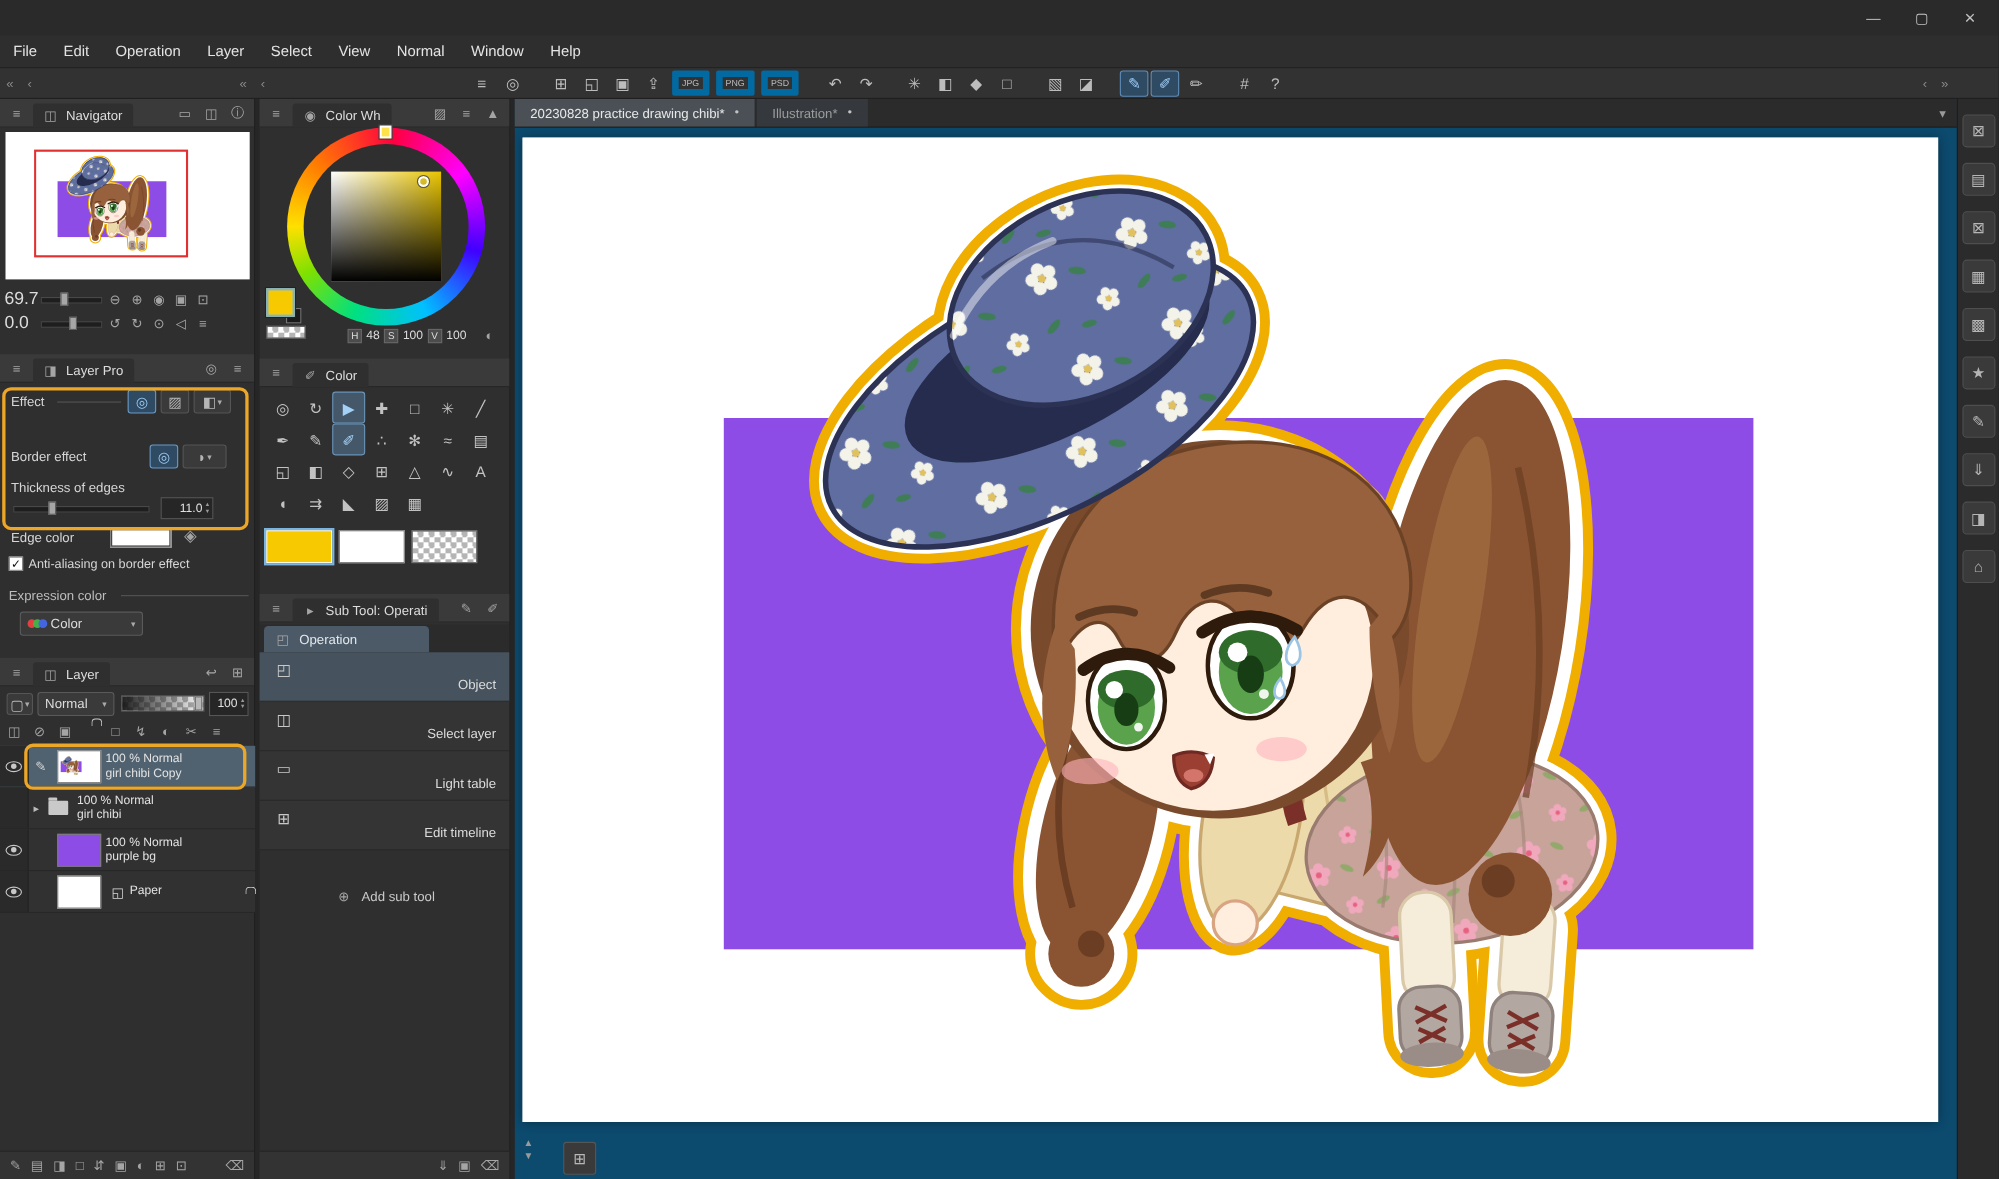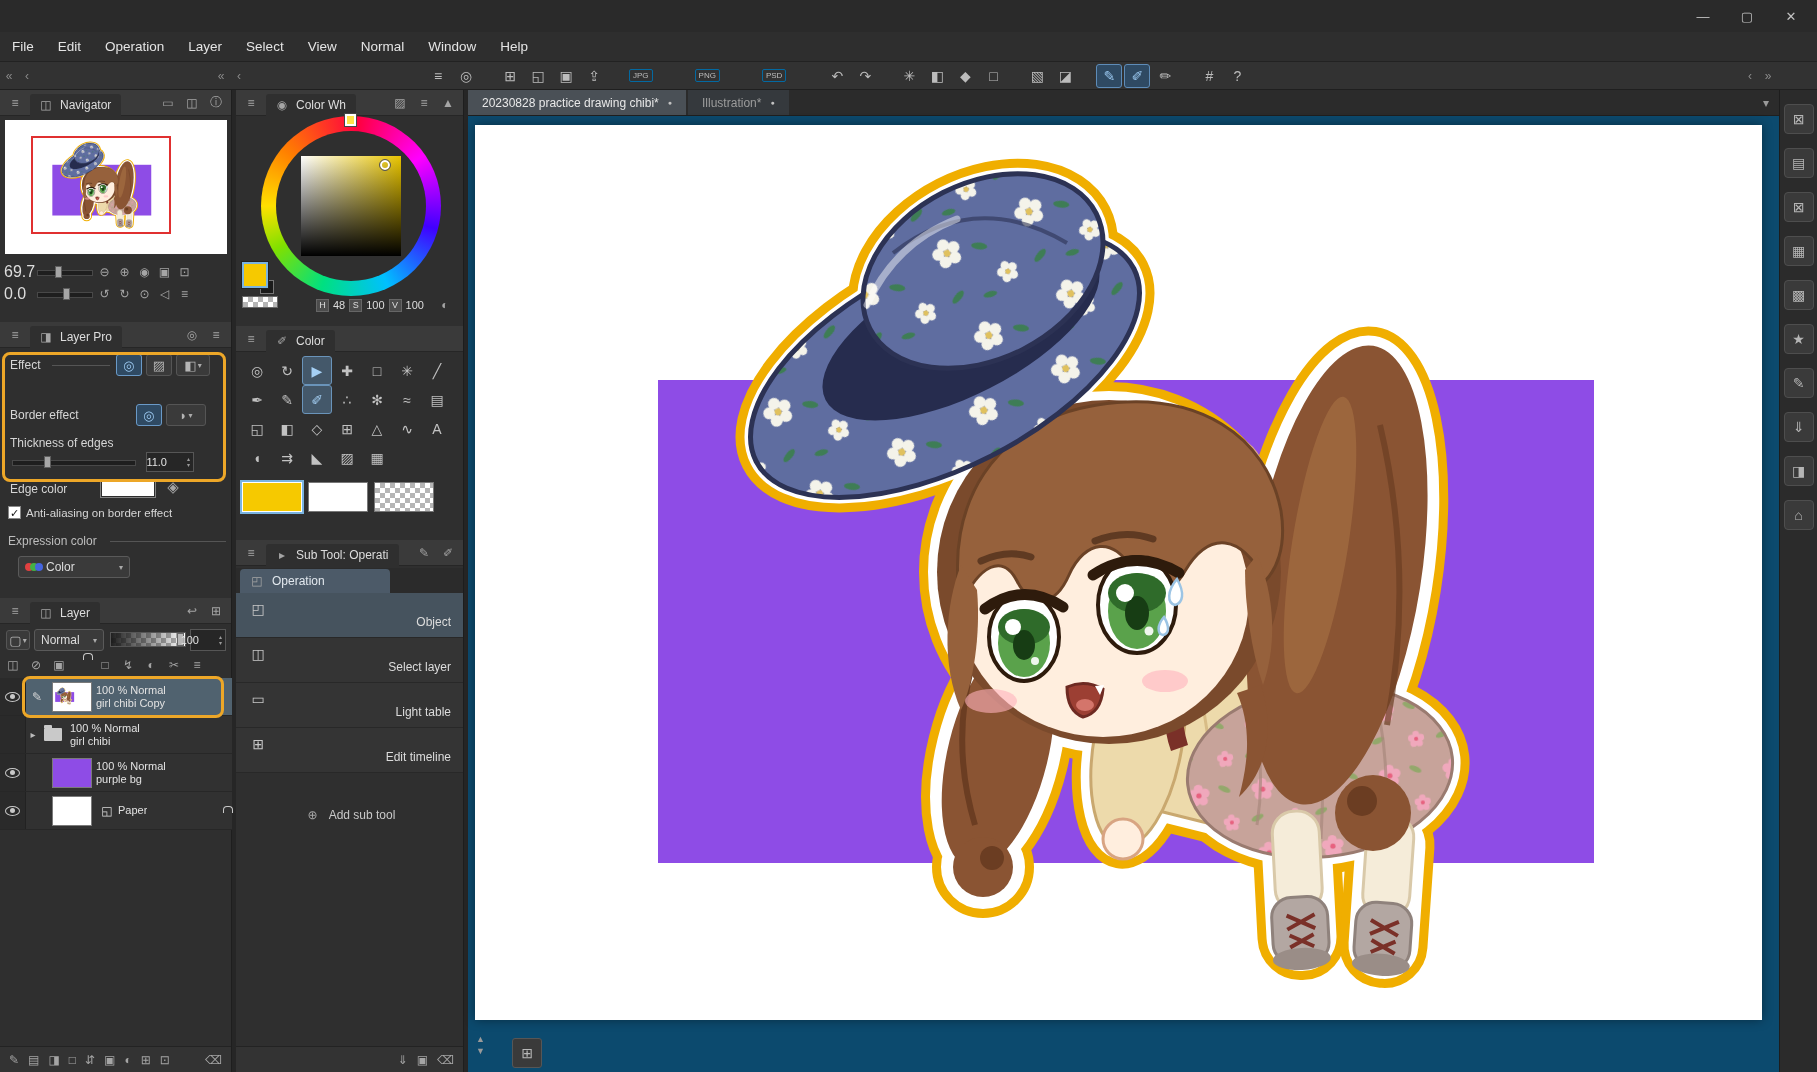--- a/index.html
+++ b/index.html
@@ -11,40 +11,40 @@
   .titlebar{position:absolute;top:0;left:0;right:0;height:32px;background:#2a2a2a;display:flex;align-items:center;justify-content:center}
   .tb-title{color:#8e8e8e;font-size:13px}
   .win-btns{position:absolute;right:4px;top:0;height:100%;display:flex}
   .win-btn{width:44px;display:flex;align-items:center;justify-content:center;color:#c2c2c2;font-size:13px}
   .menubar{position:absolute;top:32px;left:0;right:0;height:30px;background:#2e2e2e;display:flex;align-items:center;padding-left:0;border-bottom:1px solid #222}
   .menu-item{padding:5px 12px;color:#e4e4e4;font-size:13.5px}
   .toolbar{position:absolute;top:62px;left:0;right:0;height:28px;background:#323232;display:flex;align-items:center;border-bottom:1px solid #1f1f1f}
   .chev{width:18px;text-align:center;color:#8a8a8a;font-size:12px}
   .tbtn{min-width:26px;height:24px;display:flex;align-items:center;justify-content:center;color:#bcbcbc;font-size:14px;margin:0 1px}
   .tbtn.active{background:#2f4a63;border:1px solid #5e8cb8;color:#9ccaf2;border-radius:3px}
-  .chip{font-size:8px;border:1px solid #0369a1;color:#bcbcbc;padding:1px 3px;border-radius:2px;margin:0 21px;height:auto;min-width:0}
+  .chip{font-size:8px;border:6px solid #0369a1;color:#bcbcbc;padding:1px 3px;border-radius:2px;margin:0 3px;height:auto;min-width:0}
   .tb-gap{width:16px}
   .tb-right{position:absolute;right:40px;display:flex}
 
   
   .panel{position:absolute;top:90px;bottom:0;background:#2f2f2f;border-right:1px solid #1e1e1e}
   #panelA{left:0;width:232px}
   #panelB{left:236px;width:228px}
   .phead{position:absolute;left:0;right:0;height:26px;background:#3a3a3a;display:flex;align-items:center;gap:6px;padding:0 6px;border-bottom:1px solid #262626}
   .ptab{display:flex;align-items:center;gap:5px;background:#2f2f2f;height:22px;margin-top:4px;padding:0 10px 0 7px;font-size:12px;color:#ddd;border-radius:3px 3px 0 0;white-space:nowrap;overflow:hidden;max-width:150px}
   .spacer{flex:1}
   .pic{color:#a5a5a5;font-size:12px;width:18px;text-align:center}
   .pfoot{position:absolute;bottom:0;left:0;right:0;height:26px;background:#333;border-top:1px solid #232323;display:flex;align-items:center;gap:9px;padding:0 9px}
   .pfoot .pic{width:auto}
   .lbl{position:absolute;font-size:12px;color:#d6d6d6;white-space:nowrap}
   .mbtn{position:absolute;width:26px;height:22px;background:#3a3a3a;border:1px solid #555;display:flex;align-items:center;justify-content:center;border-radius:3px;color:#b5b5b5;font-size:13px;gap:1px}
   .mbtn.on{background:#2f4a63;border-color:#6a9ac8;color:#9ccaf2}
   .mbtn .caret{font-size:8px;color:#aaa}
   .hl-box{position:absolute;border:3px solid #eda728;border-radius:8px;pointer-events:none;z-index:5}
-  .valbox{position:absolute;background:#262626;border:1px solid #565656;color:#e2e2e2;font-size:11px;display:flex;align-items:center;justify-content:flex-end;gap:20px;padding:0 3px}
+  .valbox{position:absolute;background:#262626;border:1px solid #565656;color:#e2e2e2;font-size:11px;display:flex;align-items:center;justify-content:flex-end;gap:3px;padding:0 3px}
   .spincol{display:flex;flex-direction:column;font-size:6px;line-height:6px;color:#9a9a9a}
   .sl-track{position:relative;height:12px}
   .sl-track::before{content:"";position:absolute;left:0;right:0;top:4px;height:4px;background:#1e1e1e;border:1px solid #484848}
   .sl-thumb{position:absolute;top:0;width:7px;height:12px;background:#a6a6a6;border:1px solid #5e5e5e}
   .hline{position:absolute;height:1px;background:#555}
   .checker{background:repeating-conic-gradient(#b5b5b5 0 25%,#fff 0 50%) 0 0/10px 10px}
 
   
   .eye{position:relative;width:15px;height:10px;border:1.6px solid #c8c8c8;border-radius:50%}
   .eye::after{content:"";position:absolute;left:50%;top:50%;width:5px;height:5px;margin:-2.5px 0 0 -2.5px;background:#c8c8c8;border-radius:50%}

